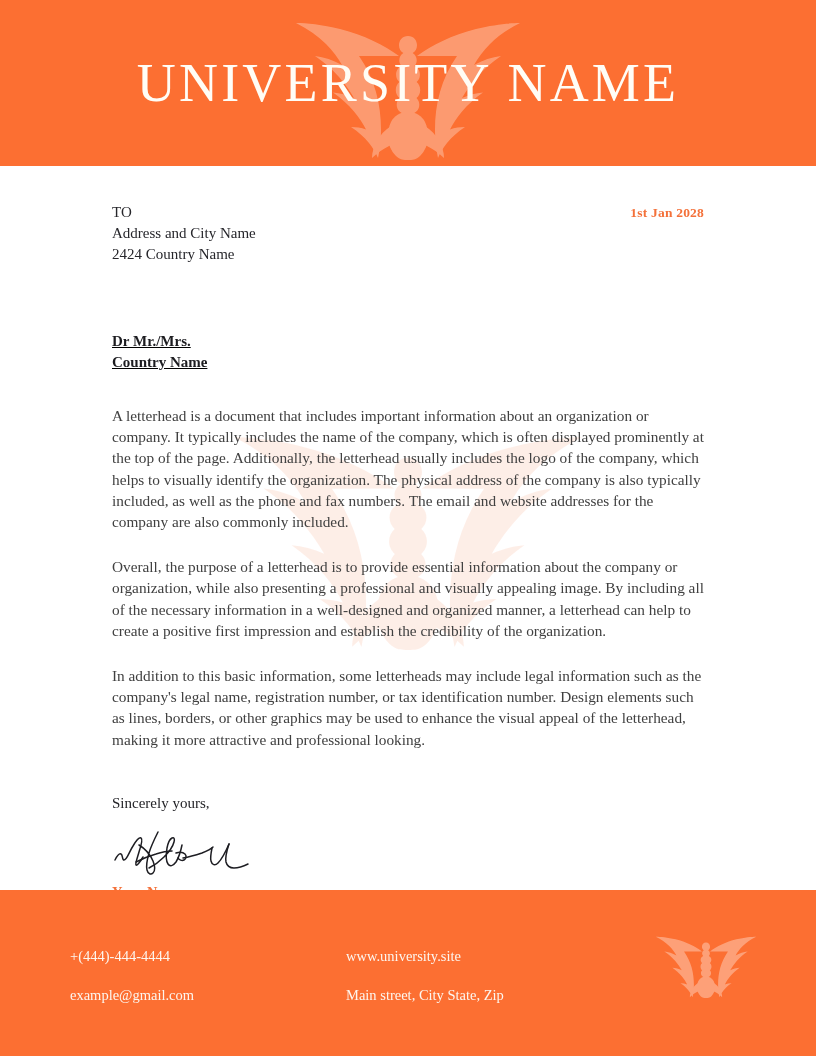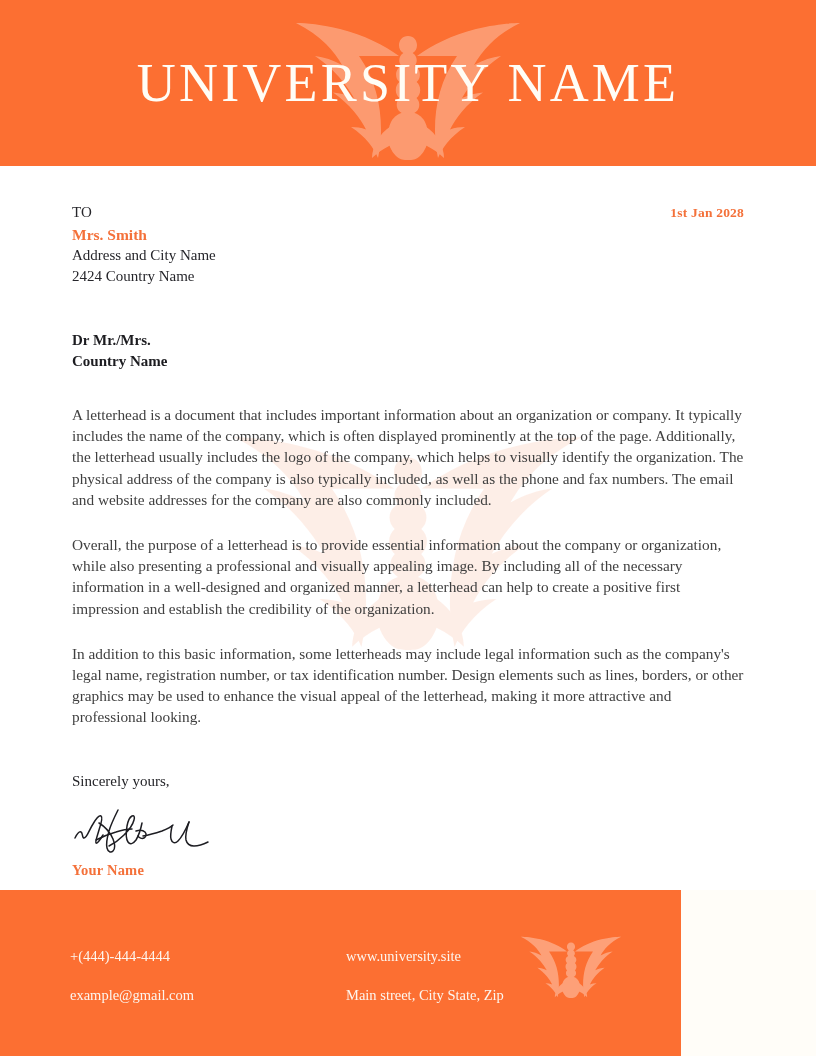--- a/index.html
+++ b/index.html
@@ -79,21 +79,21 @@
     width: 360px;
     height: 236px;
     opacity: 0.115;
     pointer-events: none;
   }
   .body-watermark svg { display: block; width: 100%; height: 100%; }
 
   .content {
     position: relative;
     z-index: 2;
-    padding: 0 72px;
+    padding: 0 112px;
   }
 
   .meta-row {
     position: relative;
     padding-top: 36px;
   }
   .to-label {
     font-size: 15px;
     color: #26262b;
     line-height: 21px;
@@ -114,21 +114,22 @@
     position: absolute;
     right: 0;
     top: 39px;
     font-size: 13.5px;
     font-weight: bold;
     color: #f4713a;
     letter-spacing: 0.2px;
   }
 
   .salutation {
-    margin-top: 43px;
+    margin-top: 66px;
+    text-decoration: underline;
   }
   .salutation div {
     font-size: 15px;
     font-weight: bold;
     color: #1c1c20;
     line-height: 21px;
   }
 
   .paragraphs {
     margin-top: 32px;
@@ -163,21 +164,21 @@
     font-weight: bold;
     color: #f4713a;
     letter-spacing: 0.2px;
   }
 
   
   .footer {
     position: absolute;
     left: 0;
     top: 890px;
-    width: 681px;
+    width: 816px;
     height: 166px;
     background: #fc6f32;
     overflow: hidden;
   }
   .footer-col {
     position: absolute;
     color: #fdf6ef;
     font-size: 14.5px;
     line-height: 15px;
   }
@@ -228,21 +229,20 @@
           <path d="M99 118c-6 4-11 9-14 15-3 5-5 11-5 17 5-5 11-9 17-12 4-2 8-3 12-4-4-4-7-9-10-16z"></path>
           <path d="M133 118c6 4 11 9 14 15 3 5 5 11 5 17-5-5-11-9-17-12-4-2-8-3-12-4 4-4 7-9 10-16z"></path>
         </g>
       </svg>
     </div>
 
     <div class="content">
 
       <div class="meta-row">
         <div class="to-label">TO</div>
-        <div class="recipient-name">Mrs. Smith</div>
         <div class="addr-line">Address and City Name</div>
         <div class="addr-line">2424 Country Name</div>
         <div class="letter-date">1st Jan 2028</div>
       </div>
 
       <div class="salutation">
         <div>Dr Mr./Mrs.</div>
         <div>Country Name</div>
       </div>
 

